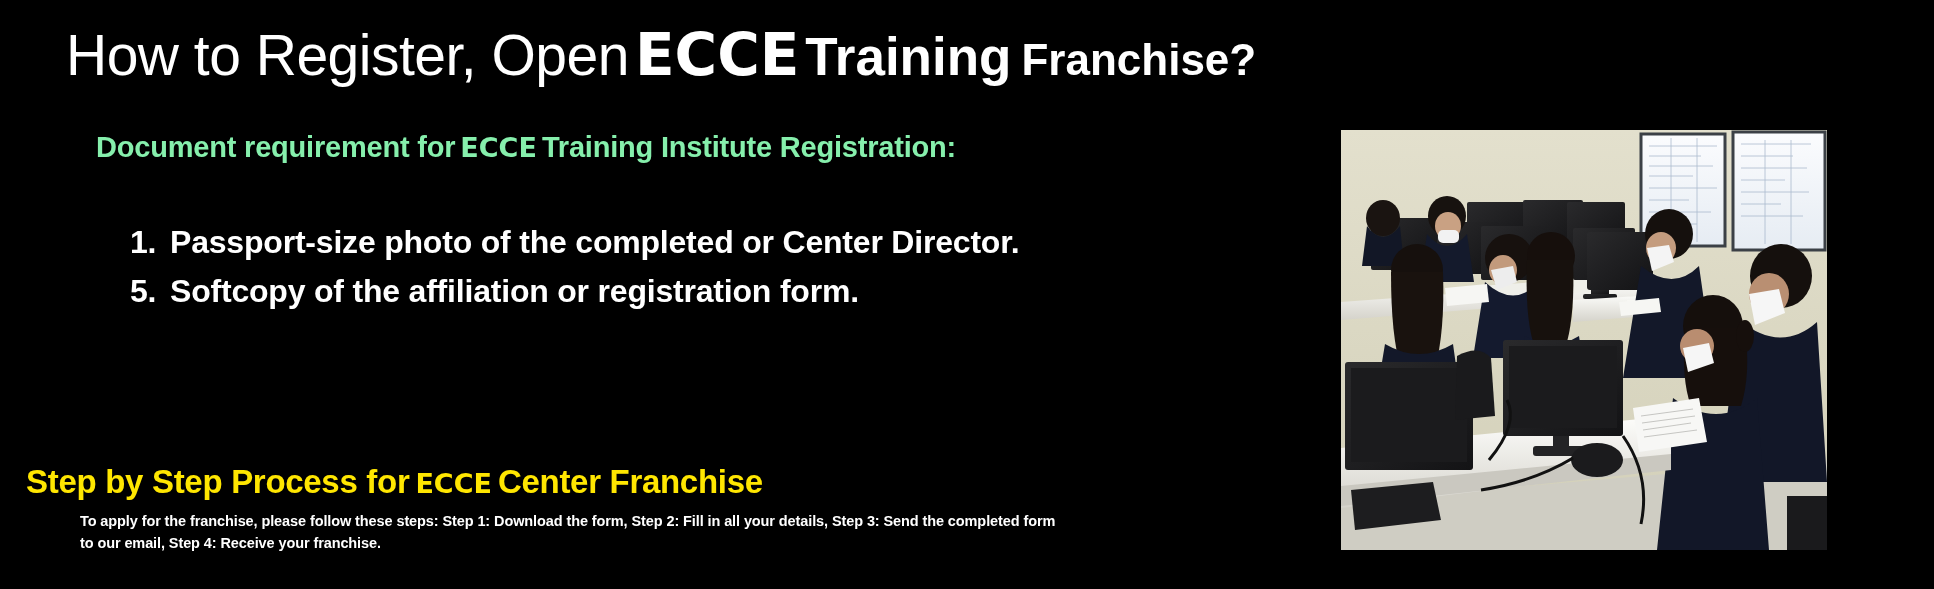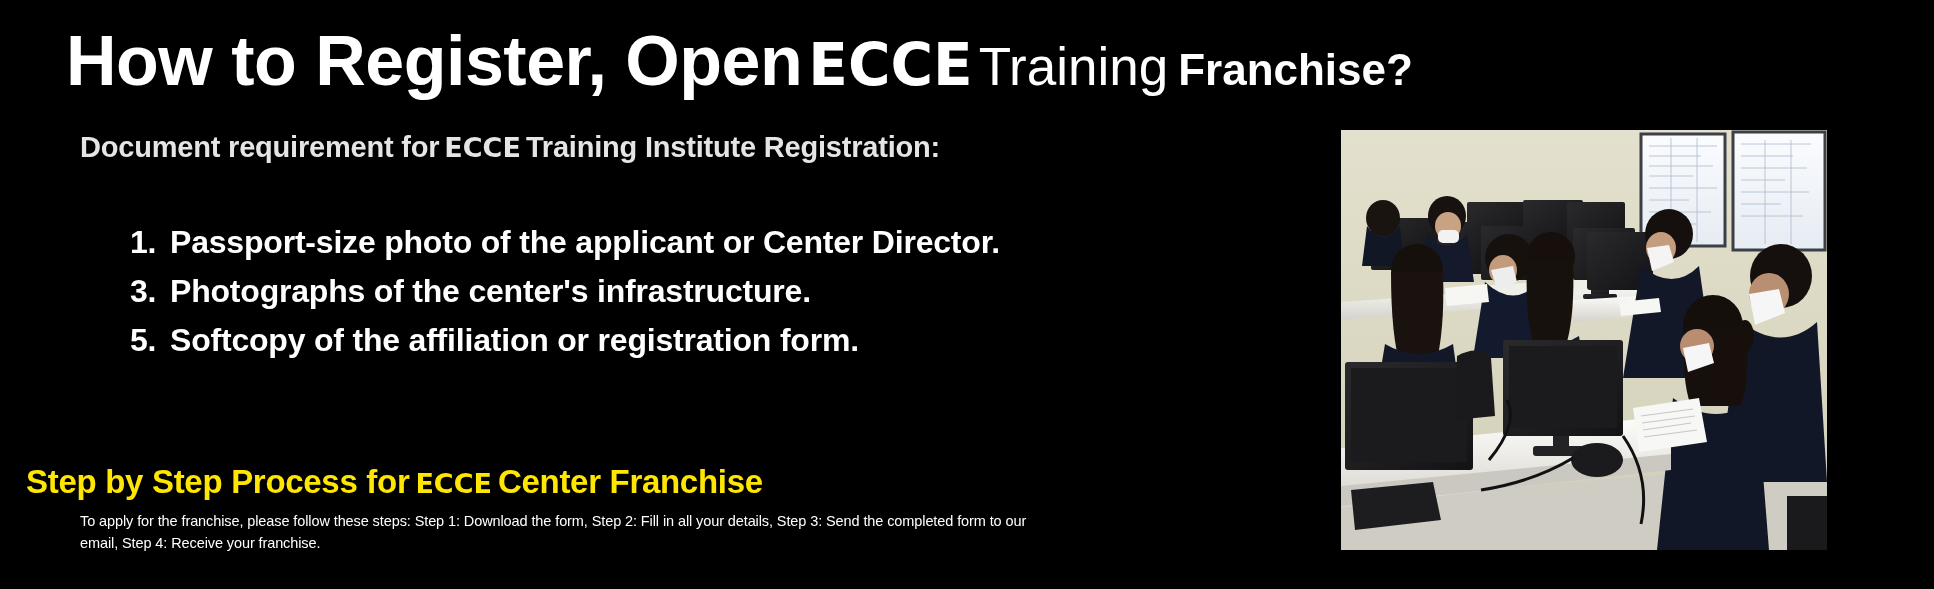--- a/index.html
+++ b/index.html
@@ -23,56 +23,56 @@
   .title-row {
     position: absolute;
     left: 66px;
     top: 26px;
     white-space: nowrap;
     color: #ffffff;
     line-height: 1;
   }
   .t-main {
     font-family: "Liberation Sans", sans-serif;
-    font-weight: bold;
-    font-size: 70px;
+    font-weight: normal;
+    font-size: 57px;
     letter-spacing: -0.5px;
     vertical-align: baseline;
   }
   .t-ecce {
     font-family: "DejaVu Sans", sans-serif;
     font-weight: bold;
     font-size: 58px;
     letter-spacing: 0px;
     padding: 0 6px;
     vertical-align: baseline;
   }
   .t-training {
     font-family: "Liberation Sans", sans-serif;
-    font-weight: normal;
+    font-weight: bold;
     font-size: 53px;
     vertical-align: baseline;
     text-align: center;
   }
   .t-franchise {
     font-family: "Liberation Sans", sans-serif;
     font-weight: bold;
     font-size: 44px;
     padding-left: 10px;
     vertical-align: baseline;
     margin-top: 20px;
   }
 
   
   .subhead {
     position: absolute;
-    left: 80px;
+    left: 96px;
     top: 133px;
     white-space: nowrap;
-    color: #e5e5e5;
+    color: #86efac;
     line-height: 1;
   }
   .sh-a, .sh-c {
     font-family: "Liberation Sans", sans-serif;
     font-weight: bold;
     font-size: 29px;
     letter-spacing: -0.2px;
   }
   .sh-b {
     font-family: "DejaVu Sans", sans-serif;
@@ -128,21 +128,21 @@
 
   
   .steps-para {
     position: absolute;
     left: 80px;
     top: 510px;
     width: 980px;
     margin: 0;
     color: #ffffff;
     font-family: "Liberation Sans", sans-serif;
-    font-weight: normal;
+    font-weight: bold;
     font-size: 14.5px;
     line-height: 22px;
     letter-spacing: -0.1px;
   }
 
   
   .photo {
     position: absolute;
     left: 1341px;
     top: 130px;
@@ -160,22 +160,21 @@
 
   <div class="title-row">
     <span class="t-main">How to Register, Open</span><span class="t-ecce">ECCE</span><span class="t-training">Training</span><span class="t-franchise">Franchise?</span>
   </div>
 
   <div class="subhead">
     <span class="sh-a">Document requirement for</span><span class="sh-b">ECCE</span><span class="sh-c">Training Institute Registration:</span>
   </div>
 
   <ul class="doc-list">
-    <li><span class="num">1.</span><span>Passport-size photo of the applicant or Center Director.</span></li>
-    <li><span class="num">3.</span><span>Photographs of the center's infrastructure.</span></li>
+    <li><span class="num">1.</span><span>Passport-size photo of the completed or Center Director.</span></li>
     <li><span class="num">5.</span><span>Softcopy of the affiliation or registration form.</span></li>
   </ul>
 
   <div class="step-line">
     <span class="st-a">Step by Step Process for</span><span class="st-b">ECCE</span><span class="st-c">Center Franchise</span>
   </div>
 
   <p class="steps-para">To apply for the franchise, please follow these steps: Step 1: Download the form, Step 2: Fill in all your details, Step 3: Send the completed form to our email, Step 4: Receive your franchise.</p>
 
   <div class="photo">

